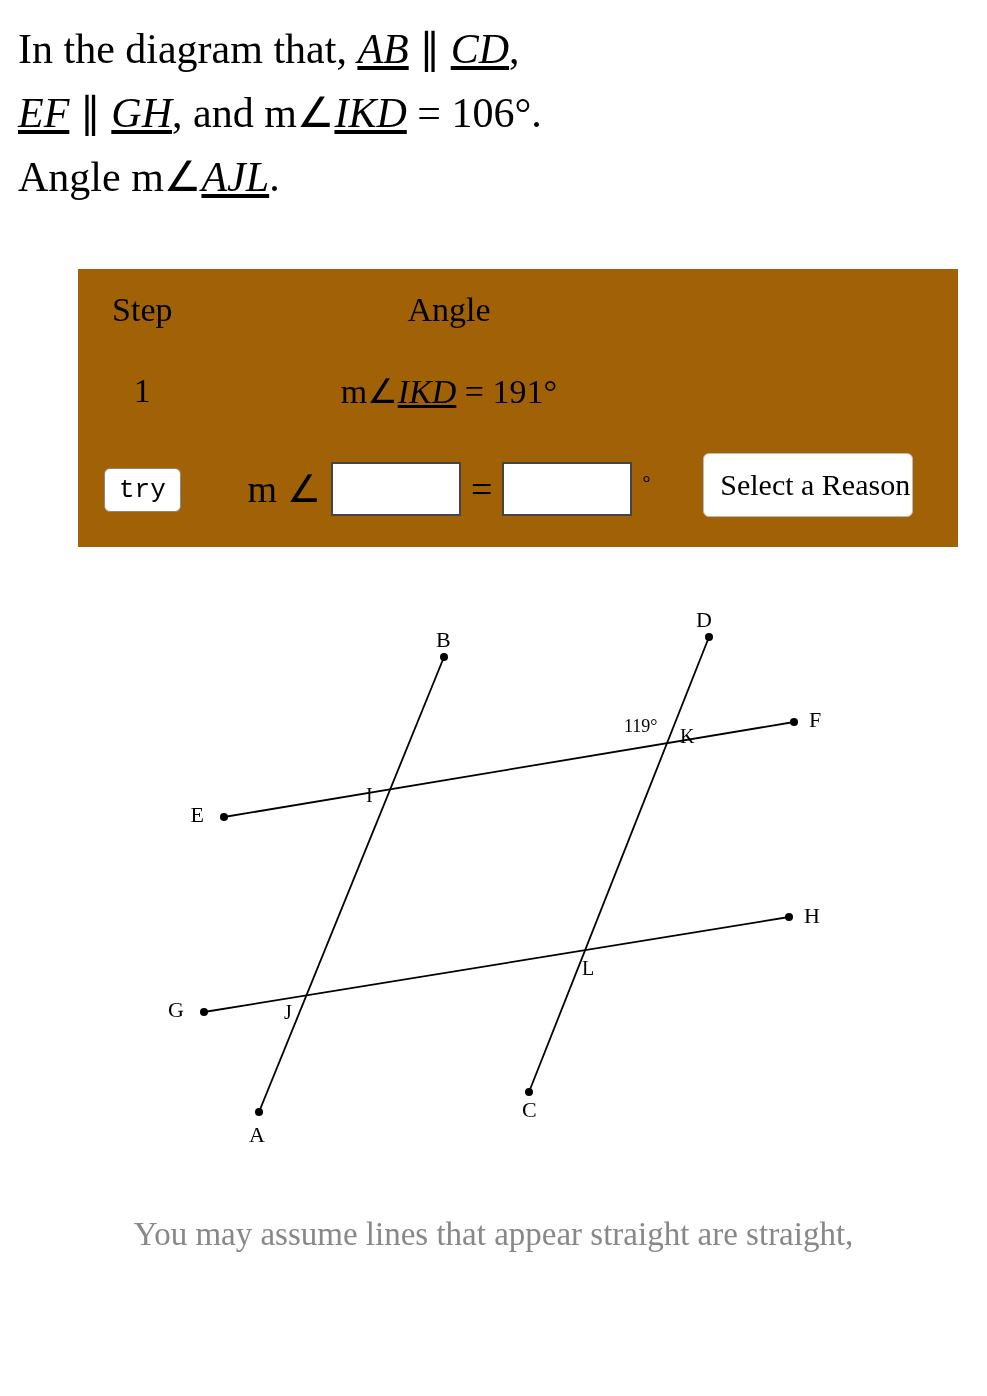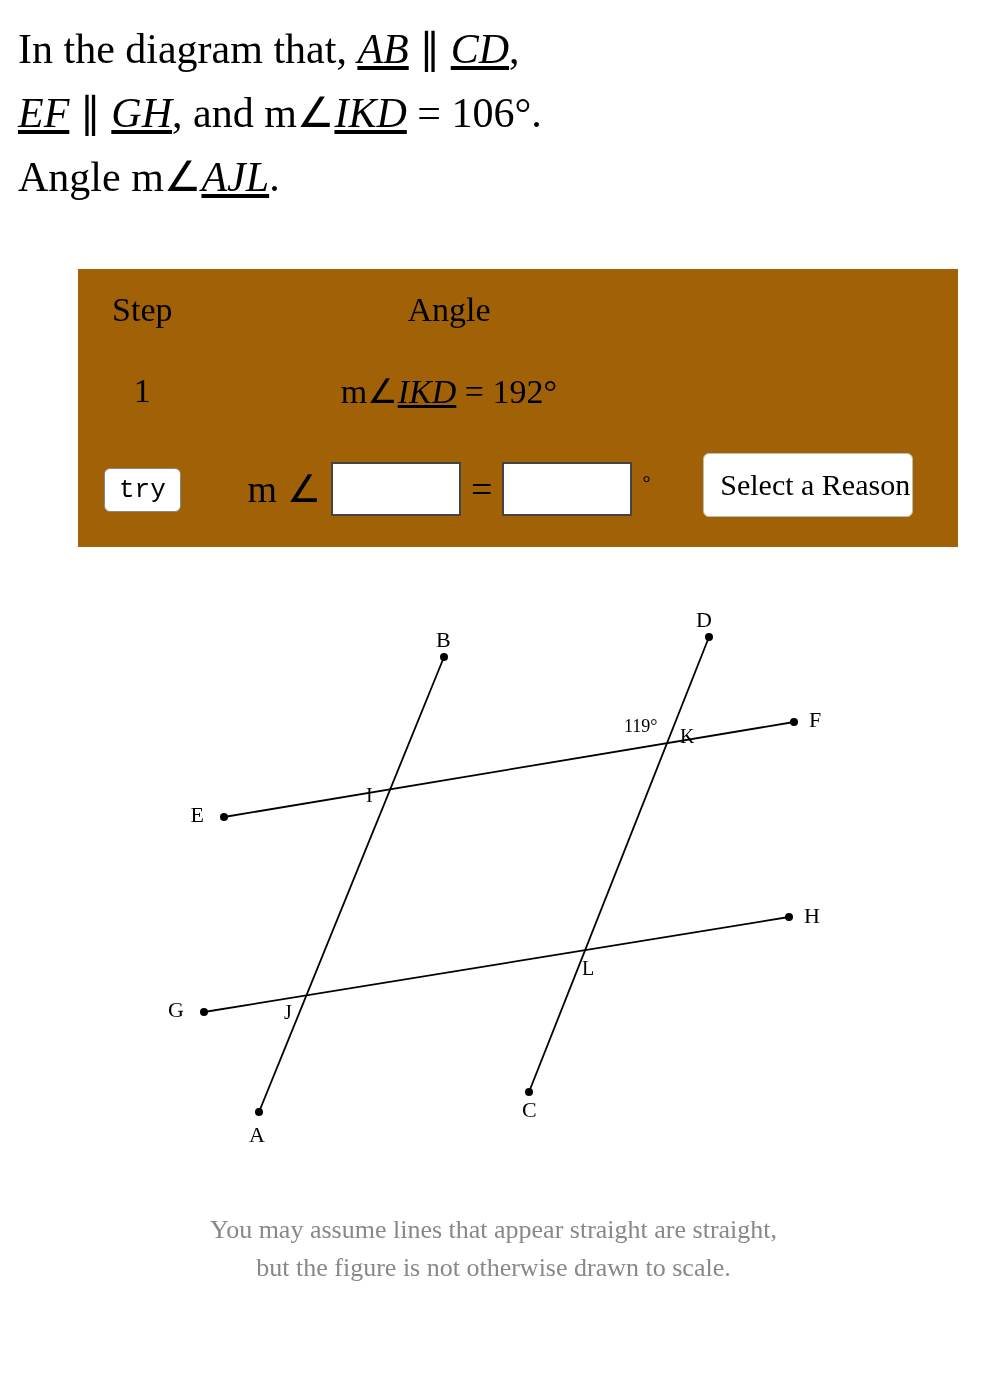--- a/index.html
+++ b/index.html
@@ -85,21 +85,21 @@
   }
   .diagram-wrap {
     margin: 50px auto 0 auto;
     width: 720px;
   }
   svg text {
     font-family: Georgia, 'Times New Roman', serif;
   }
   .footnote {
     text-align: center;
-    font-size: 26px;
+    font-size: 33px;
     color: #888;
     margin-top: 30px;
     line-height: 1.45;
   }
 </style>
 </head>
 <body>
 
 <div class="problem">
   <span>In the diagram that, </span>
@@ -116,21 +116,21 @@
   <table>
     <tbody>
         <tr>
       <th>Step</th>
       <th>Angle</th>
       <th></th>
     </tr>
     <tr>
       <td>1</td>
       <td>
-        <span>m</span><span class="angle-sym">∠</span><span class="math-it">IKD</span><span> = 192°</span>
+        <span>m</span><span class="angle-sym">∠</span><span class="math-it">IKD</span><span> = 191°</span>
       </td>
       <td></td>
     </tr>
     <tr>
       <td>
         <span class="try-btn">try</span>
       </td>
       <td>
         <span class="angle-input">
           <span style="font-size:38px;">m</span>
@@ -182,14 +182,13 @@
     <text x="546" y="146" font-size="20">K</text>
     <text x="150" y="422" font-size="20">J</text>
     <text x="448" y="378" font-size="20">L</text>
 
     <text x="490" y="135" font-size="18">119°</text>
   </svg>
 </div>
 
 <div class="footnote">
   <span>You may assume lines that appear straight are straight,</span><br>
-  <span>but the figure is not otherwise drawn to scale.</span>
 </div>
 
 </body></html>

